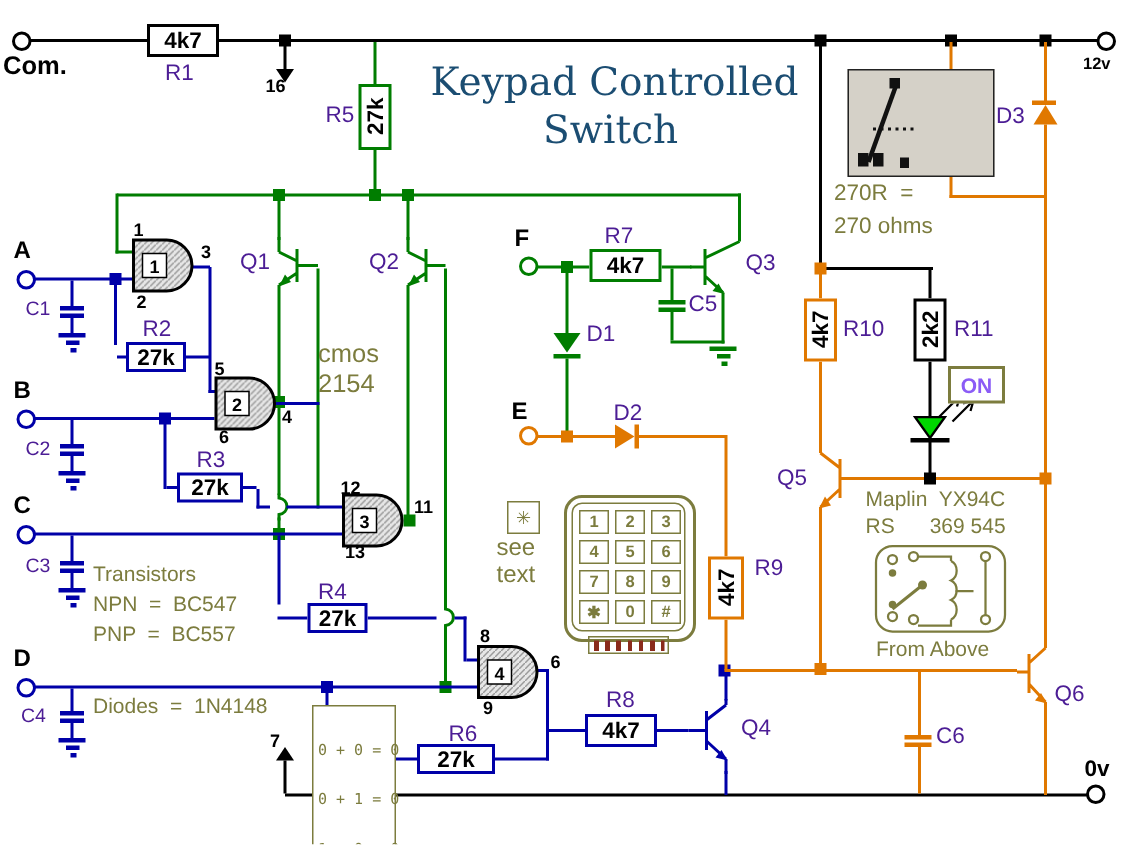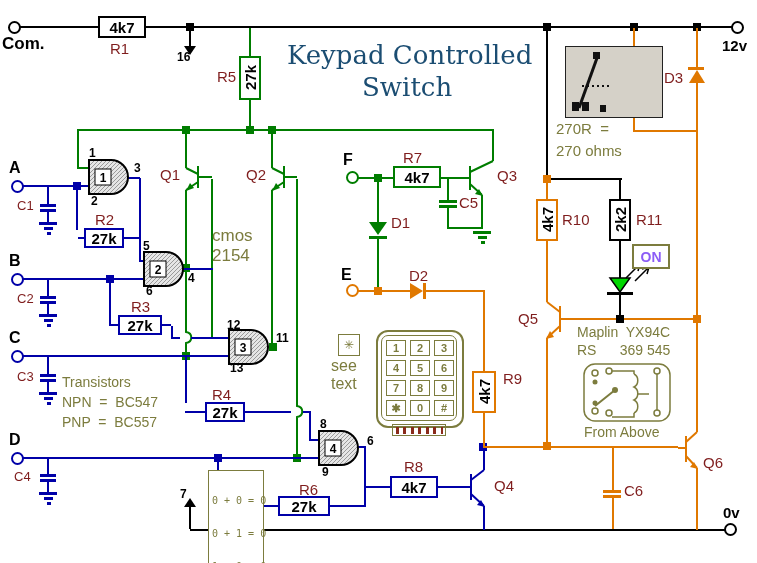--- a/index.html
+++ b/index.html
@@ -7,21 +7,21 @@
           font-family:"Liberation Sans",sans-serif;}
   .w{position:absolute;}
   .bk{background:#000;} .bl{background:#0000a8;} .gn{background:#007d00;} .or{background:#e07800;}
   .d{position:absolute;width:8px;height:8px;}
   .term{position:absolute;width:9px;height:9px;border-radius:50%;background:#fff;border:2px solid #000;}
   .tbl{border-color:#0000a8;} .tgn{border-color:#007d00;} .tor{border-color:#e07800;}
   .res{position:absolute;background:#fff;border:2px solid #000;display:flex;align-items:center;
        justify-content:center;font:bold 15px "Liberation Sans",sans-serif;color:#000;box-sizing:border-box;}
   .rbl{border-color:#0000a8;} .rgn{border-color:#007d00;} .ror{border-color:#e07800;}
   .rv span{writing-mode:vertical-rl;transform:rotate(180deg);}
-  .lbl{position:absolute;color:#7f1d1d;font:13px "Liberation Sans",sans-serif;white-space:pre;}
+  .lbl{position:absolute;color:#4c1d95;font:13px "Liberation Sans",sans-serif;white-space:pre;}
   .lbl15{font-size:15px;}
   .pn{position:absolute;color:#000;font:bold 12px "Liberation Sans",sans-serif;}
   .big{position:absolute;color:#000;font:bold 16px "Liberation Sans",sans-serif;}
   .tri{position:absolute;width:0;height:0;}
   .gnd i{position:absolute;height:3px;}
   .title{position:absolute;color:#1b4d72;font:26px "DejaVu Serif","Liberation Serif",serif;}
   .note{position:absolute;color:#7c7c3e;font:14px "Liberation Sans",sans-serif;white-space:pre;}
   .keypad-outer{position:absolute;border:2px solid #7c7c3e;border-radius:12px;}
   .keypad-inner{position:absolute;border:1.5px solid #7c7c3e;border-radius:7px;}
   .key{position:absolute;width:20px;height:16px;border:1.5px solid #7c7c3e;box-sizing:border-box;
@@ -382,37 +382,38 @@
   <div class="term" style="left:731px;top:21px"></div>
   <div class="term" style="left:724px;top:523px"></div>
   <div class="term tbl" style="left:11px;top:180px"></div>
   <div class="term tbl" style="left:11px;top:273px"></div>
   <div class="term tbl" style="left:11px;top:350px"></div>
   <div class="term tbl" style="left:11px;top:452px"></div>
   <div class="term tgn" style="left:346px;top:171px"></div>
   <div class="term tor" style="left:346px;top:284px"></div>
 
   <span class="big" style="left:2px;top:34px;font-size:17px">Com.</span>
-  <span class="big" style="left:722px;top:37px;font-size:15px">12v</span>
+  <span class="big" style="left:722px;top:37px;font-size:11px">12v</span>
   <span class="big" style="left:723px;top:504px;font-size:15px">0v</span>
   <span class="big" style="left:9px;top:159px">A</span>
   <span class="big" style="left:9px;top:252px">B</span>
   <span class="big" style="left:9px;top:329px">C</span>
   <span class="big" style="left:9px;top:431px">D</span>
   <span class="big" style="left:341px;top:266px">E</span>
   <span class="big" style="left:343px;top:151px">F</span>
 
   
   <span class="title" style="left:287px;top:40px">Keypad Controlled</span>
   <span class="title" style="left:362px;top:72px">Switch</span>
   <span class="note" style="left:212px;top:226px;font-size:17px">cmos</span>
   <span class="note" style="left:212px;top:246px;font-size:17px">2154</span>
   <span class="note" style="left:62px;top:374px">Transistors</span>
   <span class="note" style="left:62px;top:394px">NPN  =  BC547</span>
   <span class="note" style="left:62px;top:414px">PNP  =  BC557</span>
+  <span class="note" style="left:62px;top:462px">Diodes  =  1N4148</span>
   <span class="note" style="left:556px;top:120px;font-size:15px">270R  =</span>
   <span class="note" style="left:556px;top:142px;font-size:15px">270 ohms</span>
 
   
   <div class="ltable" style="left:208px;top:470px;width:48px">
     <div>0 + 0 = 0</div>
     <div>0 + 1 = 0</div>
     <div>1 + 0 = 0</div>
     
   </div>

